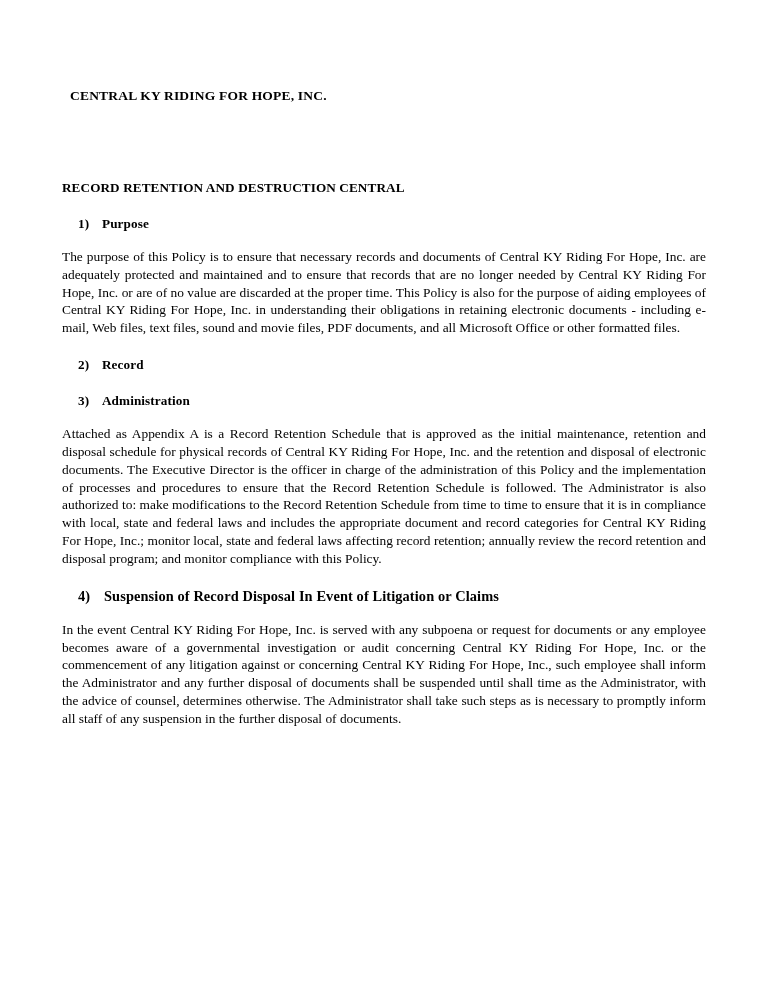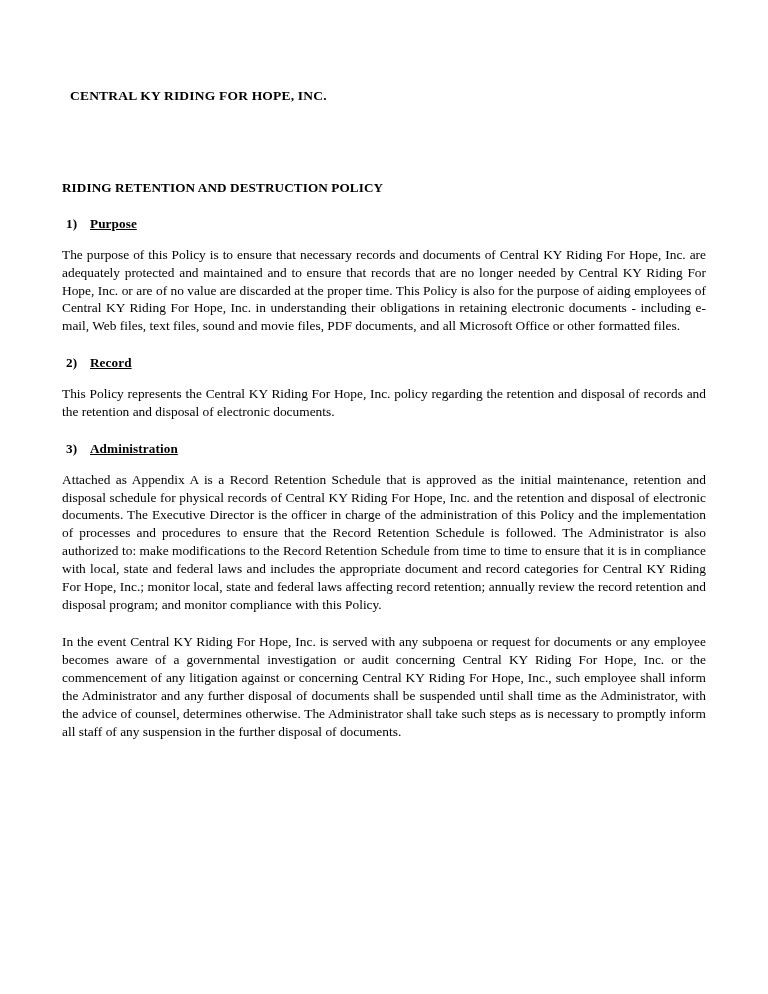--- a/index.html
+++ b/index.html
@@ -44,24 +44,23 @@
     margin: 0;
     padding: 0;
     letter-spacing: 0.1px;
   }
   .section {
     margin-top: 20px;
   }
   .section-heading {
     font-size: 13.2px;
     font-weight: bold;
-    margin: 4px;
+    margin: 16px;
     padding: 0;
     letter-spacing: 0.1px;
-    text-decoration: underline;
   }
   .section-heading .num {
     display: inline-block;
     min-width: 24px;
   }
   .section-heading.big {
     font-size: 14.4px;
   }
   .section-heading.big .num {
     min-width: 26px;
@@ -80,41 +79,43 @@
 </head>
 <body>
 
 <div class="page">
   <div class="content">
 
     <h1 class="org-title">CENTRAL KY RIDING FOR HOPE, INC.</h1>
 
     <div class="spacer-lg"></div>
 
-    <h2 class="doc-title">RIDING RETENTION AND DESTRUCTION POLICY</h2>
+    <h2 class="doc-title">RECORD RETENTION AND DESTRUCTION CENTRAL</h2>
 
     <div class="section">
       <h3 class="section-heading">
         <span class="num">1)</span><span>Purpose</span>
       </h3>
       <p class="para first">The purpose of this Policy is to ensure that necessary records and documents of Central KY Riding For Hope, Inc. are adequately protected and maintained and to ensure that records that are no longer needed by Central KY Riding For Hope, Inc. or are of no value are discarded at the proper time.  This Policy is also for the purpose of aiding employees of Central KY Riding For Hope, Inc.  in understanding their obligations in retaining electronic documents - including e-mail, Web files, text files, sound and movie files, PDF documents, and all Microsoft Office or other formatted files.</p>
     </div>
 
     <div class="section">
       <h3 class="section-heading">
         <span class="num">2)</span><span>Record</span>
       </h3>
-      <p class="para first">This Policy represents the Central KY Riding For Hope, Inc. policy regarding the retention and disposal of records and the retention and disposal of electronic documents.</p>
     </div>
 
     <div class="section">
       <h3 class="section-heading">
         <span class="num">3)</span><span>Administration</span>
       </h3>
       <p class="para first">Attached as Appendix A is a Record Retention Schedule that is approved as the initial maintenance, retention and disposal schedule for physical records of Central KY Riding For Hope, Inc. and the retention and disposal of electronic documents.  The Executive Director is the officer in charge of the administration of this Policy and the implementation of processes and procedures to ensure that the Record Retention Schedule is followed.   The Administrator is also authorized to: make modifications to the Record Retention Schedule from time to time to ensure that it is in compliance with local, state and federal laws and includes the appropriate document and record categories for Central KY Riding For Hope, Inc.; monitor local, state and federal laws affecting record retention; annually review the record retention and disposal program; and monitor compliance with this Policy.</p>
     </div>
 
     <div class="section">
+      <h3 class="section-heading big">
+        <span class="num">4)</span><span>Suspension of Record Disposal In Event of Litigation or Claims</span>
+      </h3>
       <p class="para first">In the event Central KY Riding For Hope, Inc.  is served with any subpoena or request for documents or any employee becomes aware of a governmental investigation or audit concerning Central KY Riding For Hope, Inc. or the commencement of any litigation against or concerning Central KY Riding For Hope, Inc., such employee shall inform the Administrator and any further disposal of documents shall be suspended until shall time as the Administrator, with the advice of counsel, determines otherwise. The Administrator shall take such steps as is necessary to promptly inform all staff of any suspension in the further disposal of documents.</p>
     </div>
 
   </div>
 </div>
 
 </body></html>

